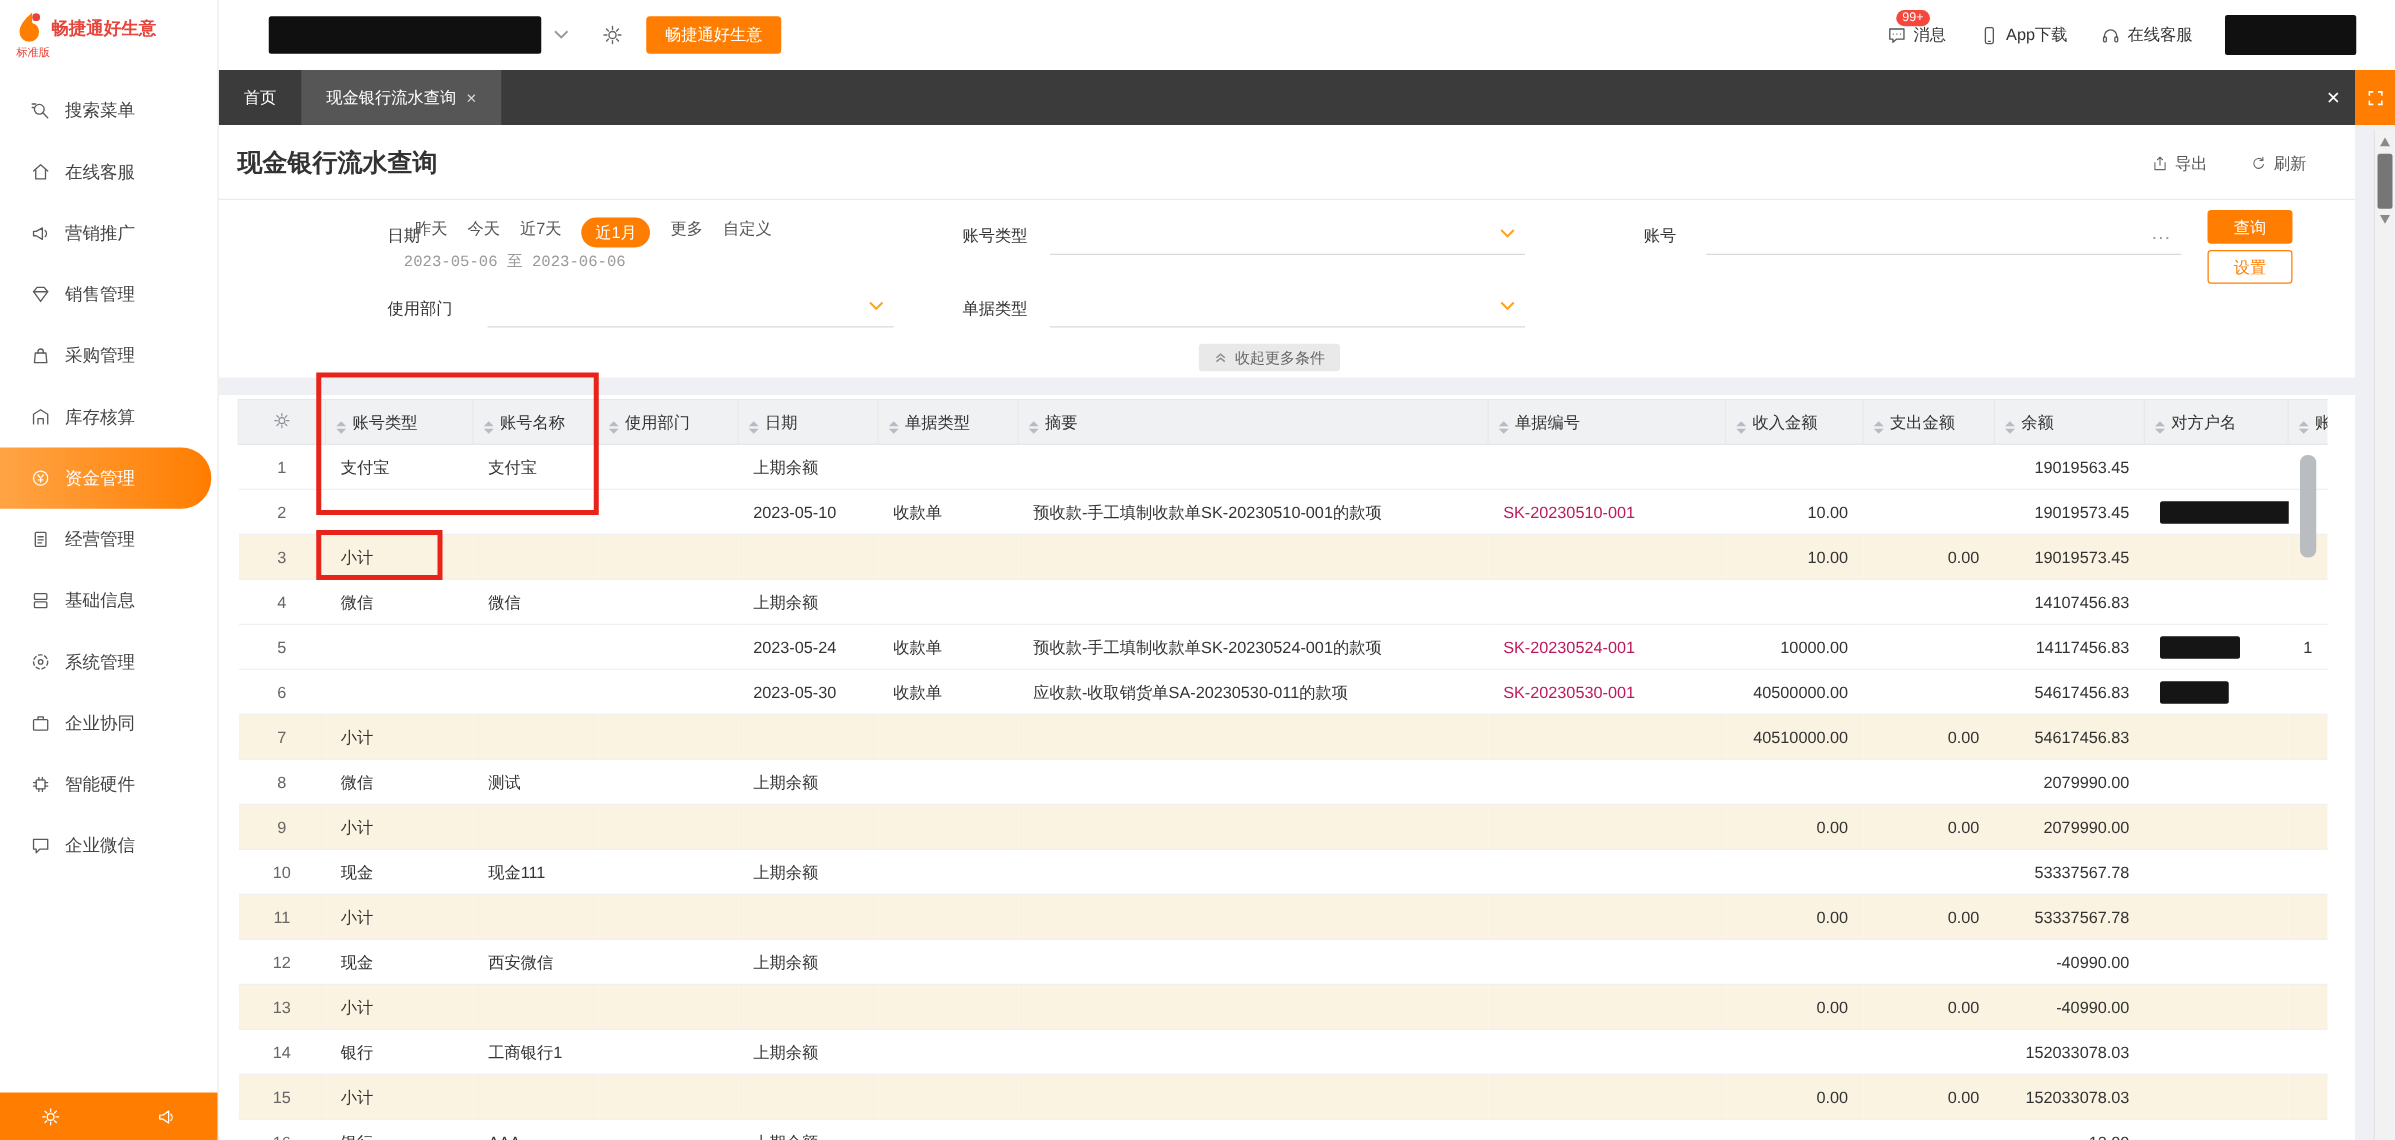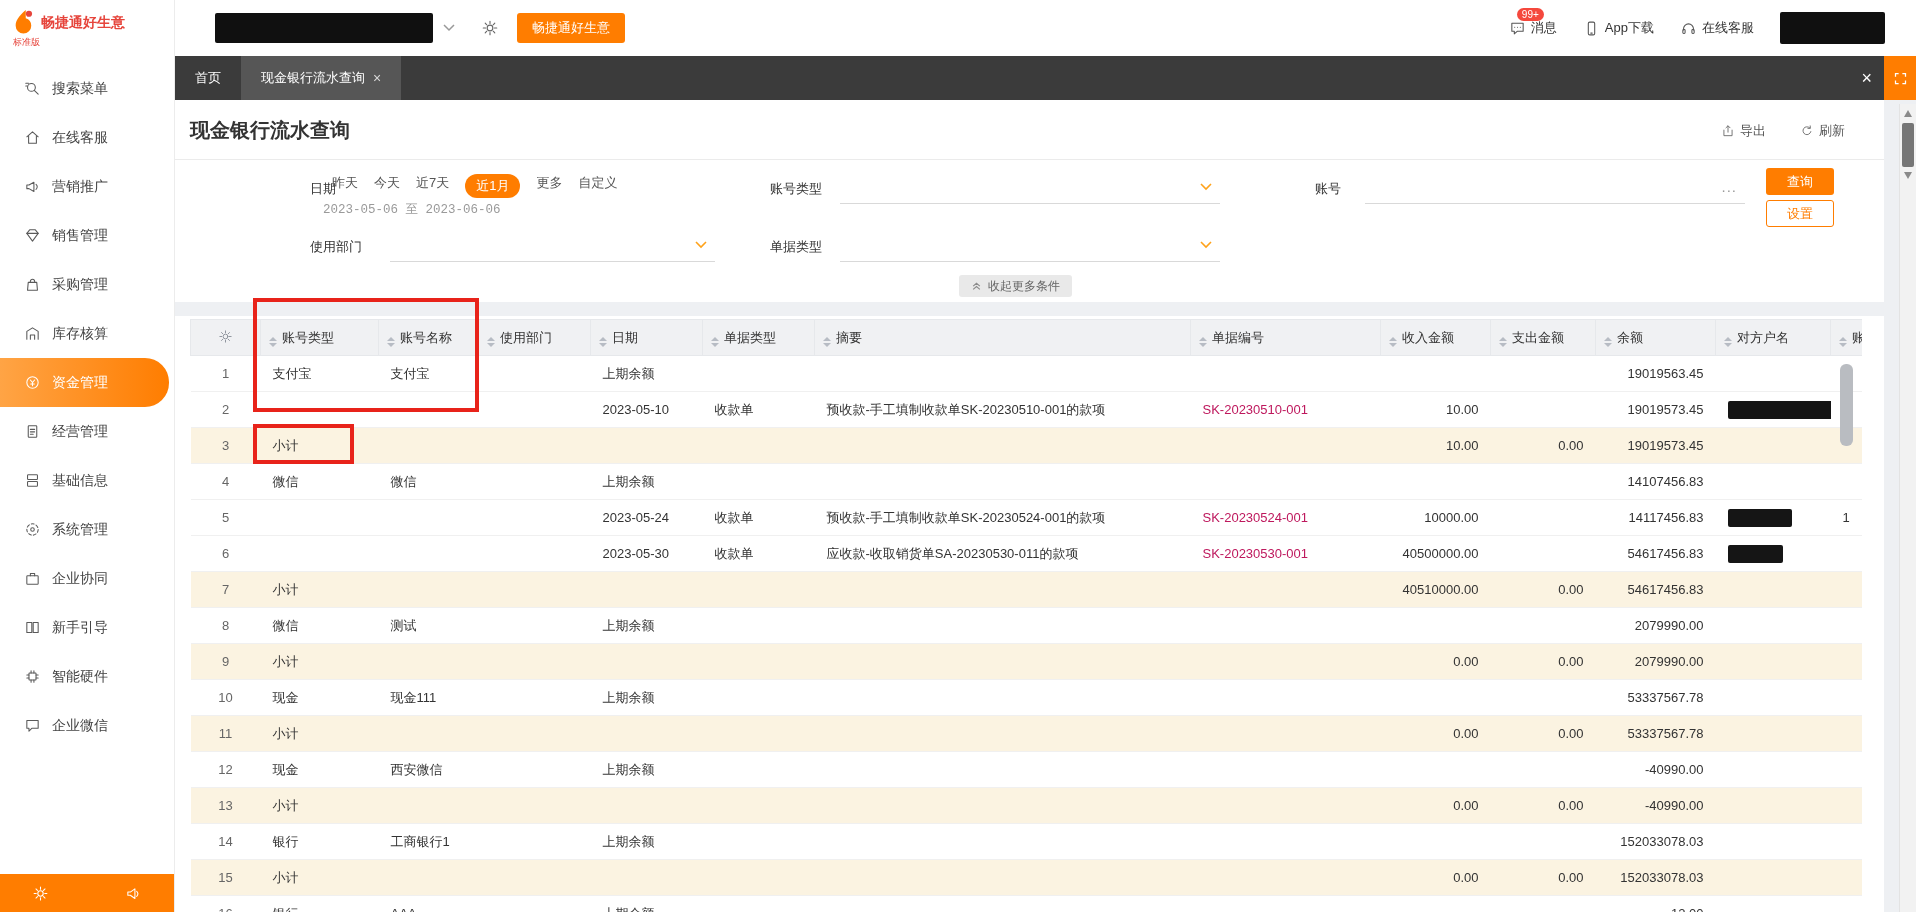--- a/index.html
+++ b/index.html
@@ -220,28 +220,20 @@
         <span class="mi-label">系统管理</span>
       </div>
       <div class="menu-item">
         <span class="mi-svg" style="width:17px;height:17px;">
           <svg class="mi-svg" viewBox="0 0 24 24" fill="none" stroke="currentColor" stroke-width="1.5" stroke-linecap="round" stroke-linejoin="round" style="width:100%;height:100%;">
             <rect x="4" y="8" width="16" height="12" rx="1"></rect>
             <path d="M9 8 V5 h6 v3"></path>
           </svg>
         </span>
         <span class="mi-label">企业协同</span>
-      </div>
-      <div class="menu-item">
-        <span class="mi-svg" style="width:17px;height:17px;">
-          <svg class="mi-svg" viewBox="0 0 24 24" fill="none" stroke="currentColor" stroke-width="1.5" stroke-linecap="round" stroke-linejoin="round" style="width:100%;height:100%;">
-            <path d="M4 5 h7 v14 H4 z M13 5 h7 v14 h-7 z"></path>
-          </svg>
-        </span>
-        <span class="mi-label">新手引导</span>
       </div>
       <div class="menu-item">
         <span class="mi-svg" style="width:17px;height:17px;">
           <svg class="mi-svg" viewBox="0 0 24 24" fill="none" stroke="currentColor" stroke-width="1.5" stroke-linecap="round" stroke-linejoin="round" style="width:100%;height:100%;">
             <rect x="7" y="7" width="10" height="10" rx="1"></rect>
             <path d="M10 7 V4 M14 7 V4 M10 20 v-3 M14 20 v-3 M7 10 H4 M7 14 H4 M20 10 h-3 M20 14 h-3"></path>
           </svg>
         </span>
         <span class="mi-label">智能硬件</span>
       </div>

